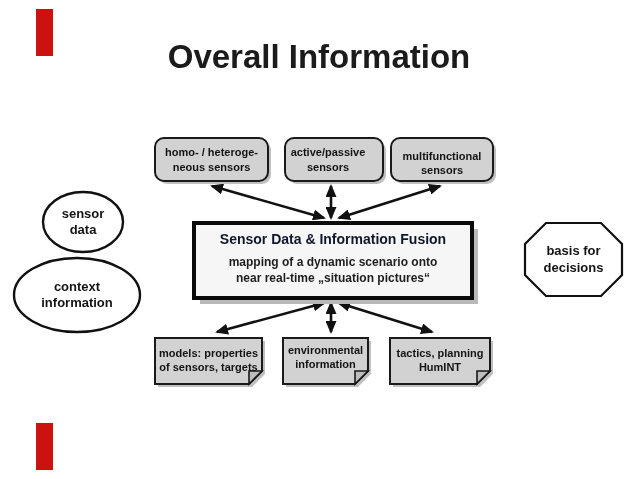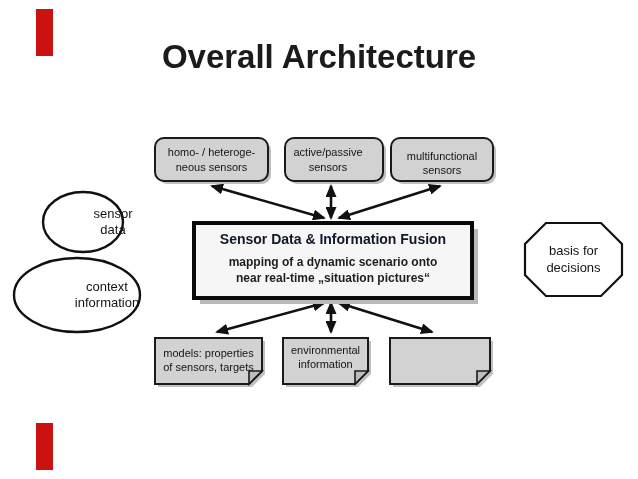--- a/index.html
+++ b/index.html
@@ -44,28 +44,28 @@
     height: 479px;
   }
 
   .lbl {
     position: absolute;
     display: flex;
     align-items: center;
     justify-content: center;
     text-align: center;
     white-space: pre-line;
-    font-weight: 400;
+    font-weight: 700;
     color: #141414;
     line-height: 1.3;
     pointer-events: none;
   }
   .lbl.box-lbl   { font-size: 11px; }
   .lbl.note-lbl  { font-size: 11px; }
-  .lbl.oval-lbl  { font-size: 13px; line-height: 1.25; margin-left: 30px; }
+  .lbl.oval-lbl  { font-size: 13px; line-height: 1.25; }
   .lbl.oct-lbl   { font-size: 13px; line-height: 1.25; }
 
   .fusion-title {
     position: absolute;
     left: 196px; top: 231px; width: 274px;
     text-align: center;
     font-size: 14px;
     font-weight: 700;
     color: #0f172a;
   }
@@ -81,21 +81,21 @@
   }
 </style>
 </head>
 <body>
 
 <div class="slide">
 
   <div class="accent-bar top"></div>
   <div class="accent-bar bottom"></div>
 
-  <div class="slide-title">Overall Architecture</div>
+  <div class="slide-title">Overall Information</div>
 
   <svg class="diagram" viewBox="0 0 638 479">
     <defs>
       <marker id="ah" markerUnits="userSpaceOnUse" markerWidth="13" markerHeight="11" refX="11" refY="5.5" orient="auto-start-reverse">
         <path d="M0,0 L13,5.5 L0,11 Z" fill="#111111"></path>
       </marker>
     </defs>
 
     <g stroke="#111111" stroke-width="2.6">
       <line x1="212" y1="186" x2="324" y2="218" marker-start="url(#ah)" marker-end="url(#ah)"></line>
@@ -157,14 +157,16 @@
   <div class="lbl oval-lbl" style="left:14px; top:258px; width:126px; height:74px;">context
 information</div>
 
   <div class="lbl oct-lbl" style="left:525px; top:223px; width:97px; height:73px;">basis for
 decisions</div>
 
   <div class="lbl note-lbl" style="left:155px; top:338px; width:107px; height:44px;">models: properties
 of sensors, targets</div>
   <div class="lbl note-lbl" style="left:283px; top:331px; width:85px; height:52px;">environmental
 information</div>
+  <div class="lbl note-lbl" style="left:390px; top:338px; width:100px; height:44px;">tactics, planning
+HumINT</div>
 
 </div>
 
 </body></html>

